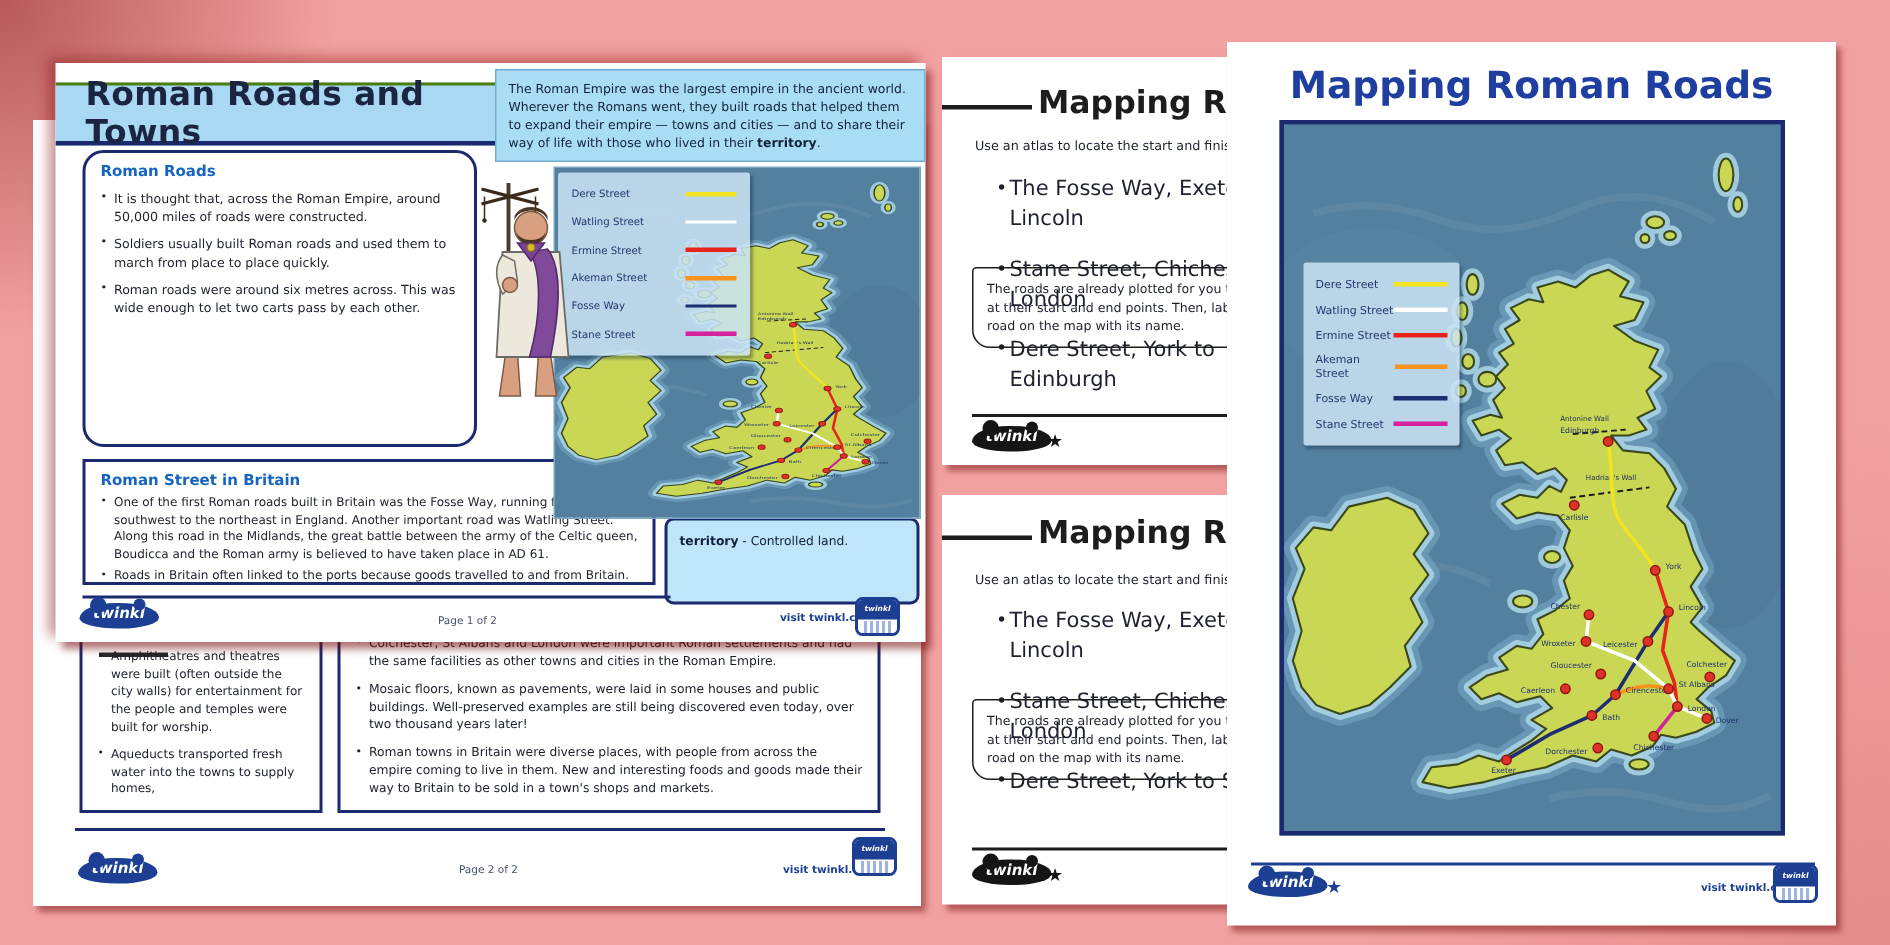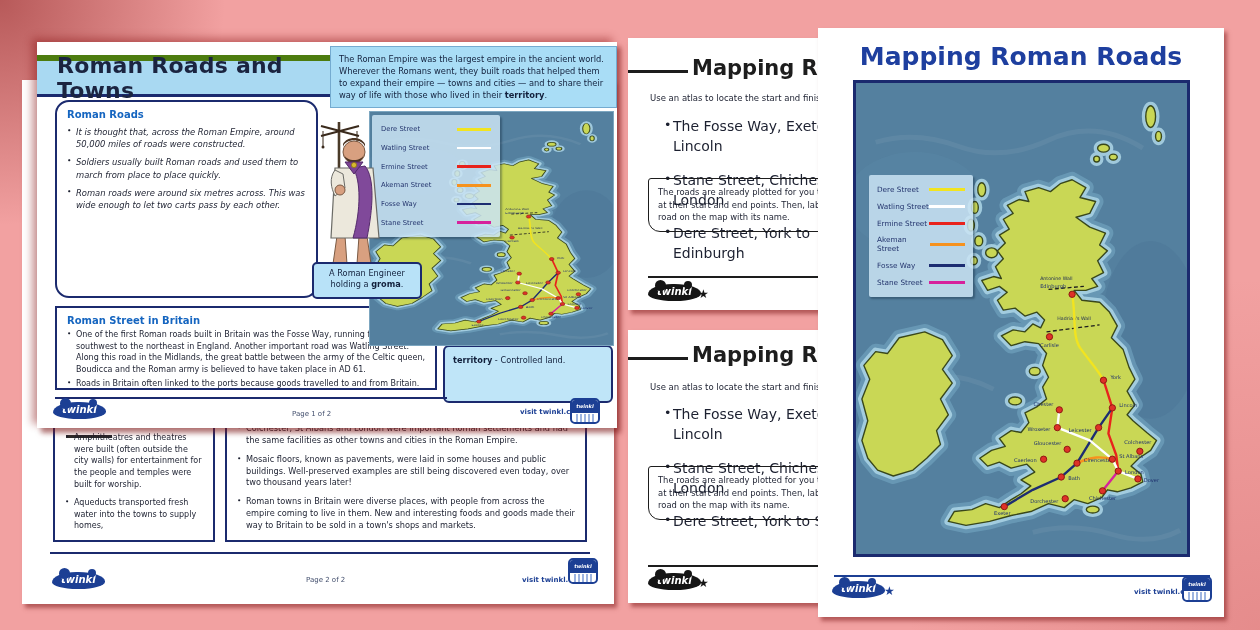--- a/index.html
+++ b/index.html
@@ -34,28 +34,28 @@
   .cloud::after{content:"";position:absolute;width:8px;height:8px;border-radius:50%;background:inherit;top:-3px;right:9px;}
   .cloud-blue{background:#1c3f94;}
   .cloud-black{background:#151515;}
   .badge{position:absolute;width:30px;height:26px;border:2px solid #1c3f94;border-radius:5px;background:#fff;box-sizing:border-box;overflow:hidden;}
   .badge-top{height:13px;background:#1c3f94;color:#fff;font-size:5px;font-style:italic;font-weight:bold;text-align:center;line-height:13px;}
   .badge-bottom{height:9px;background:repeating-linear-gradient(90deg,#fff 0 2px,#9db4e0 2px 4px);margin:1px 2px 0;}
   .star{position:absolute;font-size:12px;line-height:1;}
 
   
   .page1{left:37px;top:42px;width:580px;height:386px;z-index:2;}
-  .p1-banner{position:absolute;left:0;top:13px;width:295px;height:42px;background:#a9d9f2;border-top:6px solid #4d7c0f;border-bottom:3px solid #1b2a6e;box-sizing:border-box;display:flex;align-items:center;}
+  .p1-banner{position:absolute;left:0;top:13px;width:295px;height:42px;background:#a9d9f2;border-top:2px solid #4d7c0f;border-bottom:3px solid #1b2a6e;box-sizing:border-box;display:flex;align-items:center;}
   .p1-title{font-size:22px;font-weight:bold;color:#1b2440;padding-left:20px;letter-spacing:.2px;}
   .p1-intro{position:absolute;left:293px;top:4px;width:287px;height:62px;background:#a9ddf6;border:1px solid #74abd0;box-sizing:border-box;padding:6px 8px;font-size:8.3px;line-height:1.45;color:#12203c;}
   .p1-box{position:absolute;border:2px solid #1b2a6e;box-sizing:border-box;padding:7px 10px;background:#fff;}
   .p1-roads{left:18px;top:58px;width:263px;height:198px;border-radius:14px;}
   .p1-britain{left:18px;top:264px;width:382px;height:84px;}
   .p1-heading{font-size:10px;font-weight:bold;color:#1565c0;margin:0 0 2px;}
-  .p1-roads ul{font-size:8.4px;font-style:italic;}
+  .p1-roads ul{font-size:8.4px;}
   .p1-britain ul{font-size:8px;}
   .p1-roads ul li{margin-top:6px;}
   .p1-britain ul li{margin-top:3px;}
   .defs-box{position:absolute;left:406px;top:303px;width:170px;height:58px;background:#bfe5f8;border:2px solid #1b2a6e;border-radius:6px;box-sizing:border-box;padding:7px 8px;font-size:8.2px;line-height:1.5;color:#12203c;}
   .caption-box{position:absolute;left:275px;top:220px;width:110px;height:37px;background:#b8e2f8;border:2px solid #1b2a6e;border-radius:5px;box-sizing:border-box;padding:4px 5px;font-size:8.2px;line-height:1.35;text-align:center;color:#12203c;z-index:6;}
   .p1-rule{position:absolute;left:18px;top:355px;width:392px;height:2px;background:#1b2a6e;}
   .engineer{position:absolute;left:272px;top:74px;width:90px;height:152px;z-index:5;}
 
   
   .map-big{position:absolute;left:35px;top:52px;width:337px;height:477px;border:3px solid #1b2a6e;box-sizing:border-box;background:#54809f;}
@@ -279,21 +279,20 @@
       <circle cx="31" cy="74" r="5" fill="#d8a080" stroke="#7a5a44" stroke-width="1"></circle>
       <circle cx="45" cy="36" r="11" fill="#d8a080" stroke="#7a5a44" stroke-width="1"></circle>
       <path d="M34,33 C34,24 56,24 56,33 L56,40 C52,46 38,46 34,40 Z" fill="none"></path>
       <path d="M34,31 C36,22 54,22 56,31 L56,28 C52,20 38,20 34,28 Z" fill="#4b3423"></path>
       <path d="M35,38 C37,50 53,50 55,38 C53,46 37,46 35,38 Z" fill="#4b3423"></path>
       <rect x="34" y="36" width="22" height="6" fill="#4b3423" opacity="0"></rect>
       <path d="M36,46 L54,46 L45,58 Z" fill="#7b4393" stroke="#53296b" stroke-width="1"></path>
       <circle cx="45" cy="49" r="2.6" fill="#d8b92f" stroke="#8a7414" stroke-width="0.8"></circle>
     </svg>
 
-    <div class="caption-box"><span>A Roman Engineer holding a </span><b>groma</b><span>.</span></div>
 
     <div class="p1-box p1-britain">
       <p class="p1-heading">Roman Street in Britain</p>
       <ul class="blist">
           <li>One of the first Roman roads built in Britain was the Fosse Way, running from the southwest to the northeast in England. Another important road was Watling Street. Along this road in the Midlands, the great battle between the army of the Celtic queen, Boudicca and the Roman army is believed to have taken place in AD 61.</li>
           <li>Roads in Britain often linked to the ports because goods travelled to and from Britain.</li>
         </ul>
     </div>
 
     <div class="defs-box">

